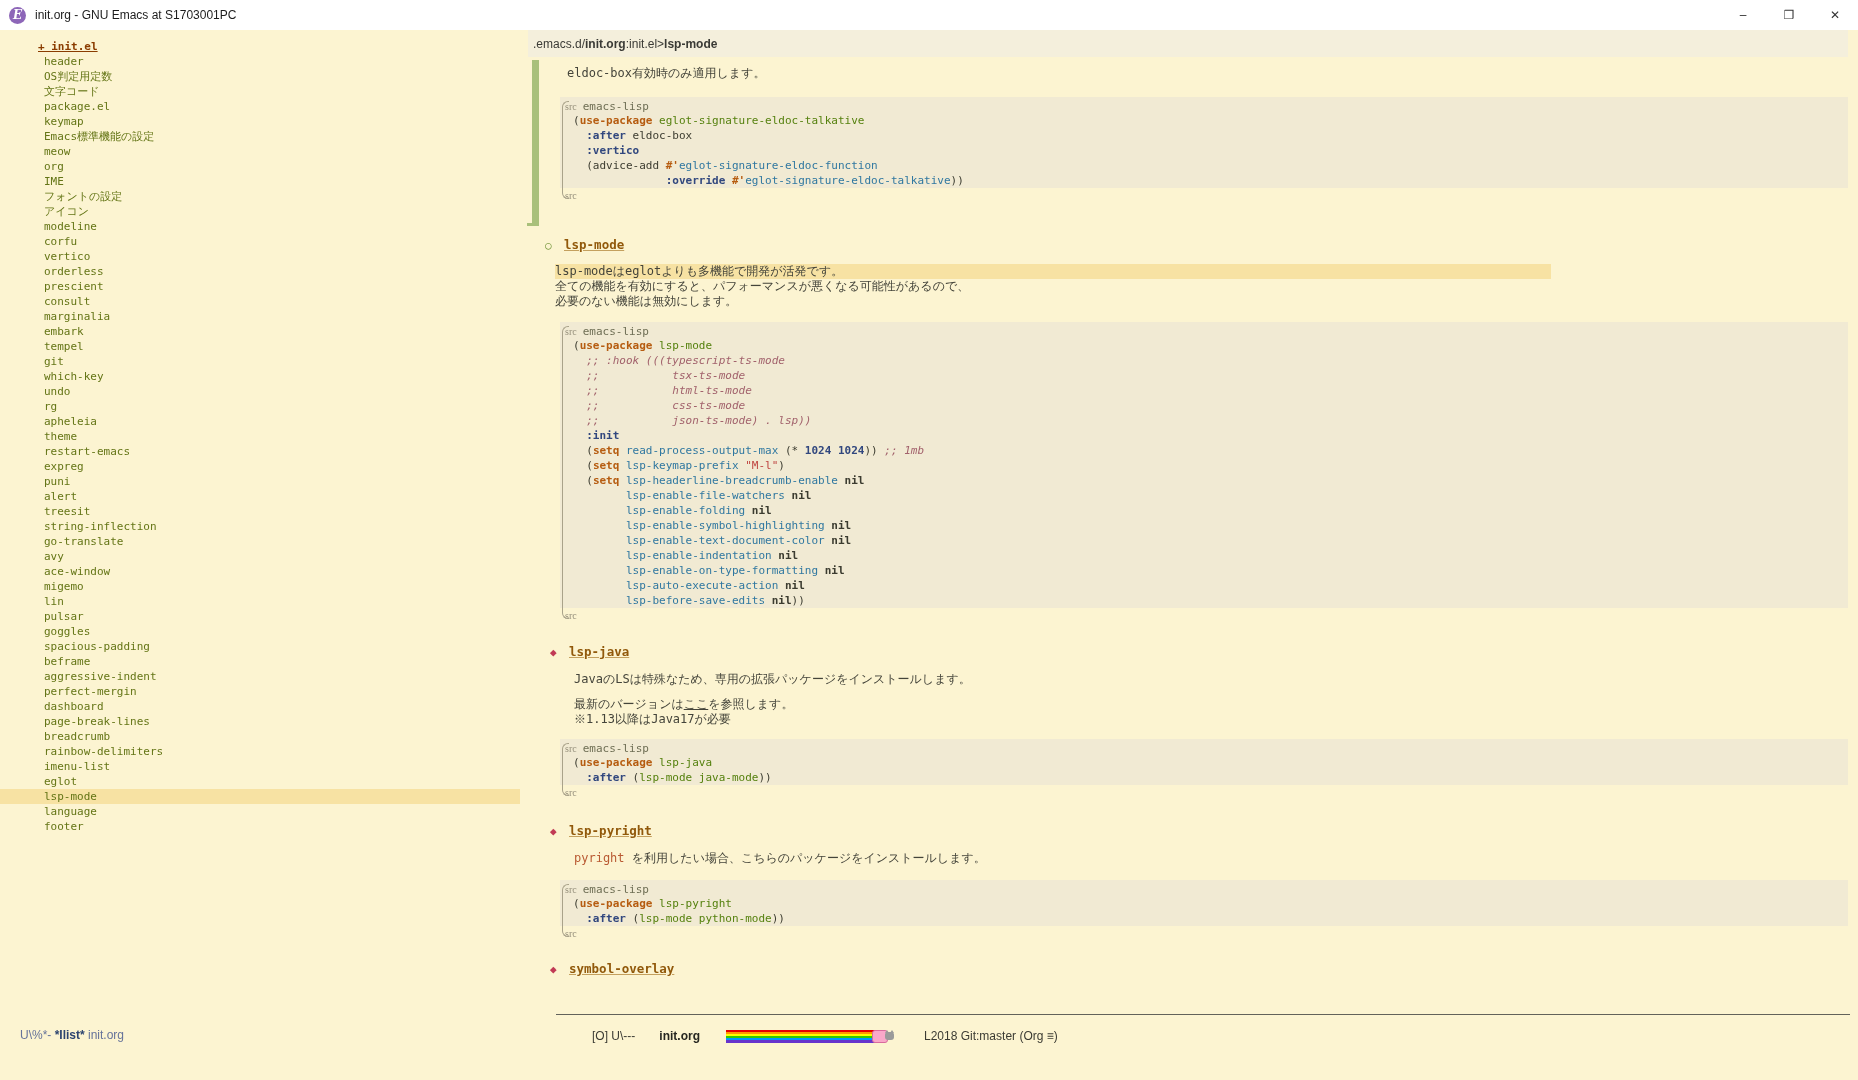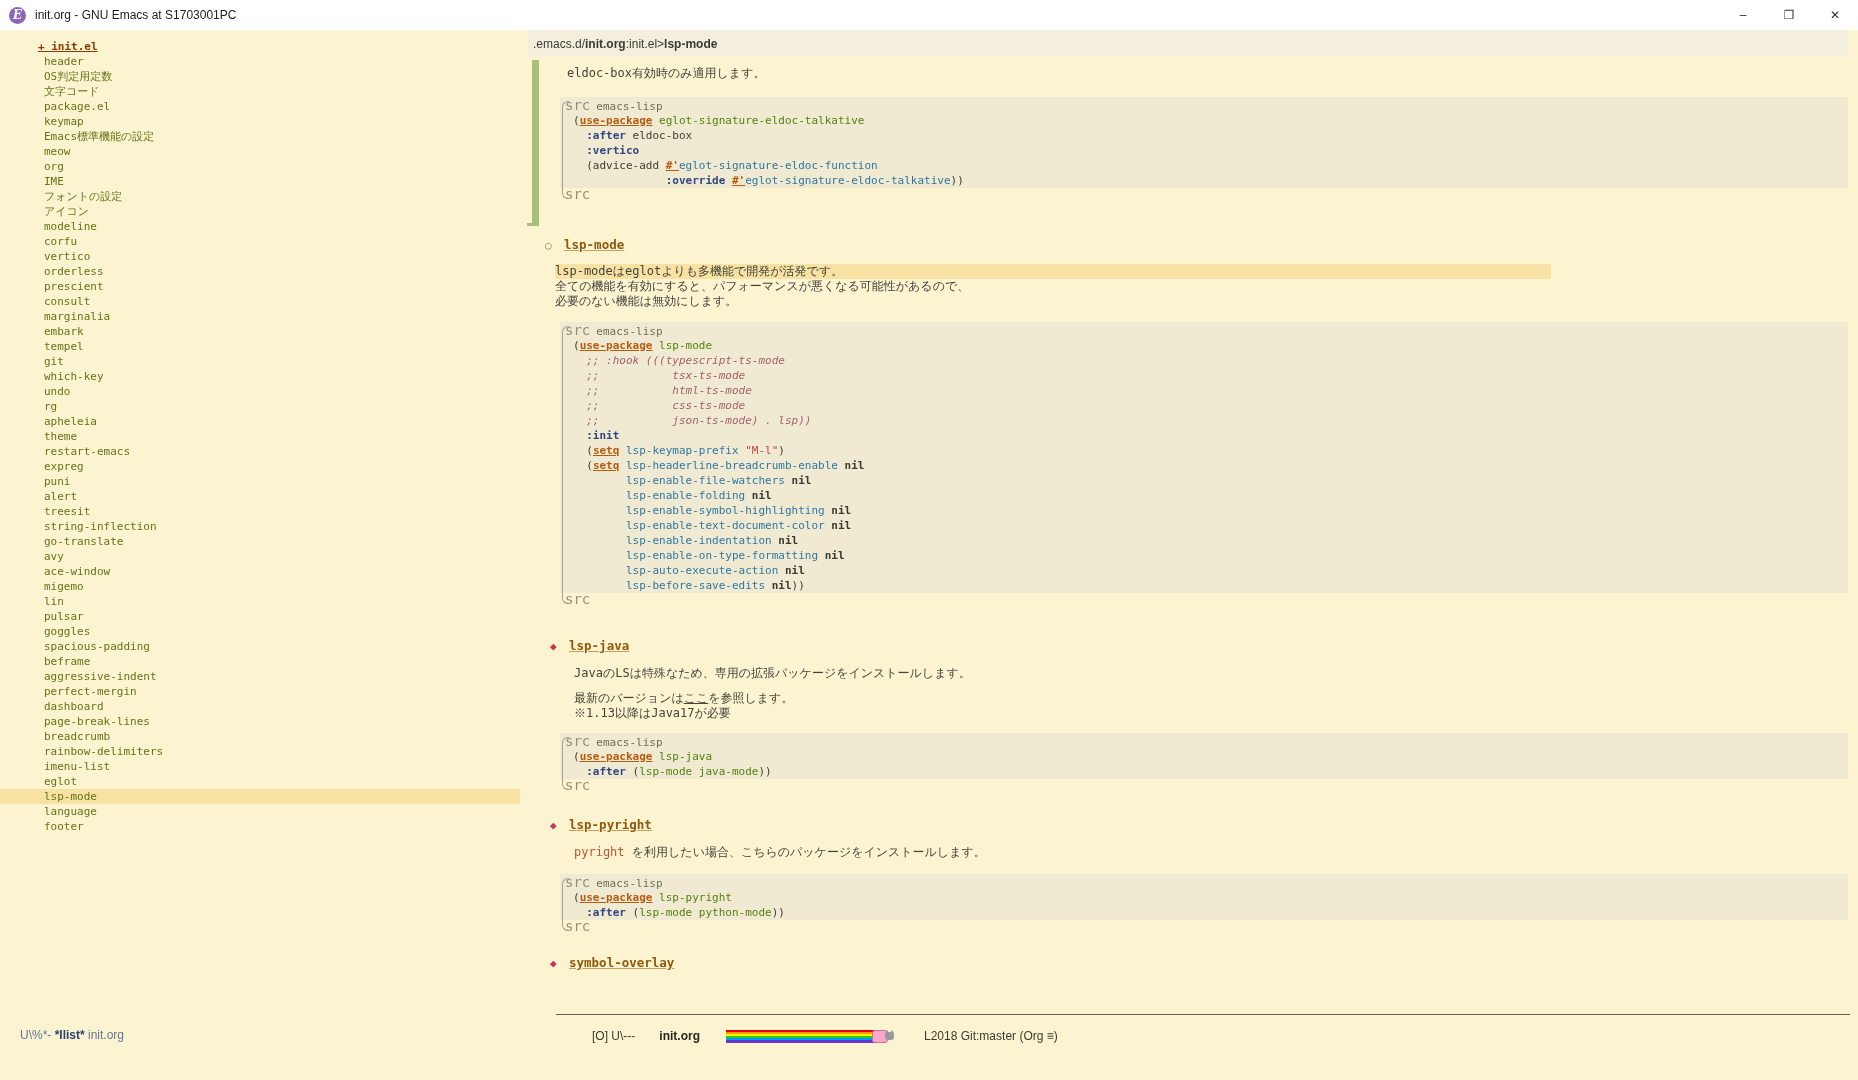--- a/index.html
+++ b/index.html
@@ -48,27 +48,27 @@
   .bullet-circle{color:#7d9b44;font-size:11px;display:inline-block;width:14px;}
   .bullet-diamond{color:#c13a55;font-size:11px;display:inline-block;width:14px;}
   .h-text{color:#91590b;font-weight:bold;font-size:12.5px;text-decoration:underline;
           text-decoration-color:#c4a05e;margin-left:5px;}
   
   .code-block{position:relative;margin:16px 10px 0 32px;}
   .code-block::before{content:"";position:absolute;left:2px;top:4px;bottom:2px;width:6px;
        border-left:1px solid #a9a28a;border-top:1px solid #a9a28a;border-bottom:1px solid #a9a28a;
        border-top-left-radius:6px;border-bottom-left-radius:6px;}
   .cb-head{height:16px;line-height:16px;background:#f1ead3;padding-left:5px;white-space:pre;}
-  .src-tag{font-size:14px;color:#96907c;}
+  .src-tag{font-size:10px;color:#96907c;font-family:Liberation Serif, serif;}
   .cb-lang{font-size:11px;color:#6e6e54;margin-left:6px;}
   .cb-body{background:#f1ead3;}
   .code-line{height:15px;line-height:15px;font-size:11px;padding-left:13px;white-space:pre;}
   .cb-foot{height:13px;line-height:11px;padding-left:5px;}
   .tk-d{color:#3c3c30;}
-  .tk-kw{color:#b65c10;font-weight:bold;text-decoration:underline;}
+  .tk-kw{color:#b65c10;font-weight:bold;}
   .tk-bi{color:#31477e;font-weight:bold;}
   .tk-grn{color:#55810e;}
   .tk-blu{color:#2f77a0;}
   .tk-num{color:#31477e;font-weight:bold;}
   .tk-str{color:#bf4540;}
   .tk-cm{color:#a2626c;font-style:italic;}
   .tk-cst{color:#3c3c30;font-weight:bold;}
   
   .ml-divider{position:absolute;left:28px;right:8px;top:984px;border-top:1px solid #62625a;}
   .main-modeline{position:absolute;left:35px;top:996px;height:20px;display:flex;align-items:center;
@@ -202,35 +202,36 @@
       <div class="code-block" style="margin-top:13px">
         <div class="cb-head"><span class="src-tag">src</span><span class="cb-lang">emacs-lisp</span></div>
         <div class="cb-body">
             <div class="code-line"><span class="tk-d">(</span><span class="tk-kw">use-package</span><span class="tk-d"> </span><span class="tk-grn">lsp-mode</span></div>
             <div class="code-line"><span class="tk-cm">  ;; :hook (((typescript-ts-mode</span></div>
             <div class="code-line"><span class="tk-cm">  ;;           tsx-ts-mode</span></div>
             <div class="code-line"><span class="tk-cm">  ;;           html-ts-mode</span></div>
             <div class="code-line"><span class="tk-cm">  ;;           css-ts-mode</span></div>
             <div class="code-line"><span class="tk-cm">  ;;           json-ts-mode) . lsp))</span></div>
             <div class="code-line"><span class="tk-d">  </span><span class="tk-bi">:init</span></div>
+            <div class="code-line"><span class="tk-d">  (</span><span class="tk-kw">setq</span><span class="tk-d"> </span><span class="tk-blu">read-process-output-max</span><span class="tk-d"> (* </span><span class="tk-num">1024</span><span class="tk-d"> </span><span class="tk-num">1024</span><span class="tk-d">)) </span><span class="tk-cm">;; 1mb</span></div>
             <div class="code-line"><span class="tk-d">  (</span><span class="tk-kw">setq</span><span class="tk-d"> </span><span class="tk-blu">lsp-keymap-prefix</span><span class="tk-d"> </span><span class="tk-str">"M-l"</span><span class="tk-d">)</span></div>
             <div class="code-line"><span class="tk-d">  (</span><span class="tk-kw">setq</span><span class="tk-d"> </span><span class="tk-blu">lsp-headerline-breadcrumb-enable</span><span class="tk-d"> </span><span class="tk-cst">nil</span></div>
             <div class="code-line"><span class="tk-d">        </span><span class="tk-blu">lsp-enable-file-watchers</span><span class="tk-d"> </span><span class="tk-cst">nil</span></div>
             <div class="code-line"><span class="tk-d">        </span><span class="tk-blu">lsp-enable-folding</span><span class="tk-d"> </span><span class="tk-cst">nil</span></div>
             <div class="code-line"><span class="tk-d">        </span><span class="tk-blu">lsp-enable-symbol-highlighting</span><span class="tk-d"> </span><span class="tk-cst">nil</span></div>
             <div class="code-line"><span class="tk-d">        </span><span class="tk-blu">lsp-enable-text-document-color</span><span class="tk-d"> </span><span class="tk-cst">nil</span></div>
             <div class="code-line"><span class="tk-d">        </span><span class="tk-blu">lsp-enable-indentation</span><span class="tk-d"> </span><span class="tk-cst">nil</span></div>
             <div class="code-line"><span class="tk-d">        </span><span class="tk-blu">lsp-enable-on-type-formatting</span><span class="tk-d"> </span><span class="tk-cst">nil</span></div>
             <div class="code-line"><span class="tk-d">        </span><span class="tk-blu">lsp-auto-execute-action</span><span class="tk-d"> </span><span class="tk-cst">nil</span></div>
             <div class="code-line"><span class="tk-d">        </span><span class="tk-blu">lsp-before-save-edits</span><span class="tk-d"> </span><span class="tk-cst">nil</span><span class="tk-d">))</span></div>
           </div>
         <div class="cb-foot"><span class="src-tag">src</span></div>
       </div>
 
-      <div class="heading h-l3" style="margin-top:30px"><span class="bullet-diamond">◆</span><span class="h-text">lsp-java</span></div>
+      <div class="heading h-l3" style="margin-top:21px"><span class="bullet-diamond">◆</span><span class="h-text">lsp-java</span></div>
 
       <div class="para-l3">
         <div class="pline">JavaのLSは特殊なため、専用の拡張パッケージをインストールします。</div>
       </div>
       <div class="para-l3" style="margin-top:10px">
         <div class="pline"><span>最新のバージョンは</span><span class="olink">ここ</span><span>を参照します。</span></div>
         <div class="pline">※1.13以降はJava17が必要</div>
       </div>
 
       <div class="code-block" style="margin-top:12px">

